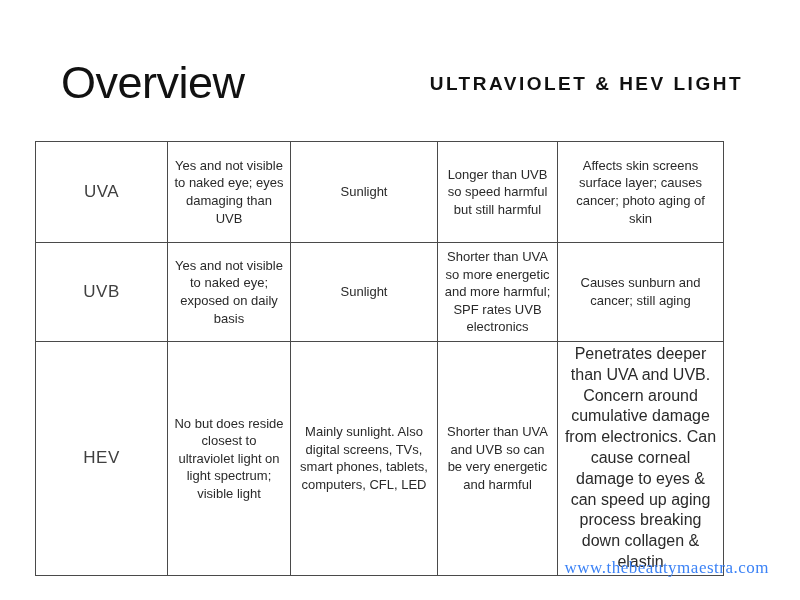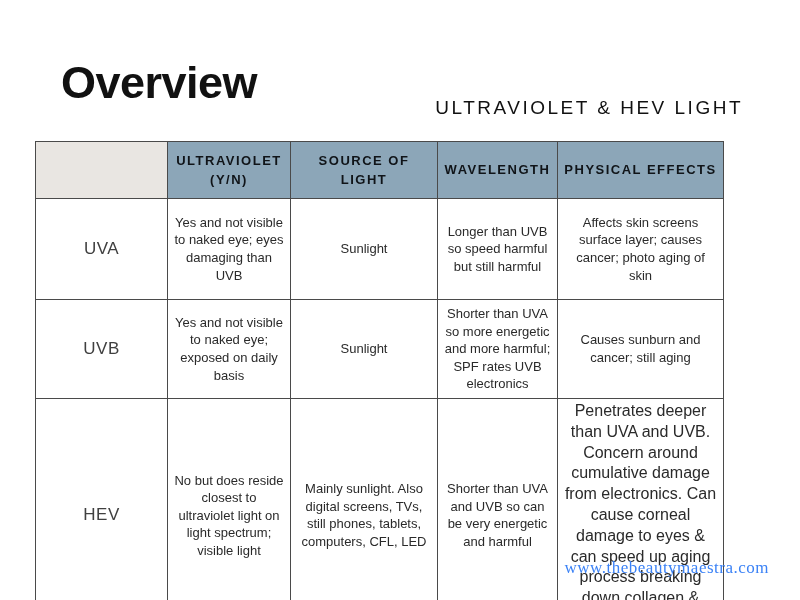--- a/index.html
+++ b/index.html
@@ -8,33 +8,32 @@
     background: #ffffff;
     font-family: "Liberation Sans", sans-serif;
     position: relative;
     overflow: hidden;
     color: #1e1e1e;
   }
   .page-title {
     position: absolute;
     left: 61px; top: 57px;
     font-size: 45px;
-    font-weight: 700;
+    font-weight: 400;
     letter-spacing: -0.5px;
     color: #111111;
   }
   .page-subtitle {
     position: absolute;
     right: 57px; top: 73px;
     font-size: 19px;
-    font-weight: 400;
+    font-weight: 700;
     letter-spacing: 2.5px;
     color: #111111;
     white-space: nowrap;
-    margin-top: 24px;
   }
   table.uv-table {
     position: absolute;
     left: 35px; top: 141px;
     width: 688px;
     border-collapse: collapse;
     table-layout: fixed;
   }
   .uv-table td, .uv-table th {
     border: 1px solid #4a4a4a;
@@ -90,44 +89,37 @@
 
 <table class="uv-table">
   <colgroup>
     <col style="width:132px">
     <col style="width:123px">
     <col style="width:147px">
     <col style="width:120px">
     <col style="width:166px">
   </colgroup>
   <tbody>
-    <tr class="header-row">
-      <th class="corner"></th>
-      <th>ULTRAVIOLET (Y/N)</th>
-      <th>SOURCE OF LIGHT</th>
-      <th>WAVELENGTH</th>
-      <th>PHYSICAL EFFECTS</th>
-    </tr>
     <tr class="row-uva">
       <td class="row-label">UVA</td>
       <td>Yes and not visible to naked eye; eyes damaging than UVB</td>
       <td>Sunlight</td>
       <td>Longer than UVB so speed harmful but still harmful</td>
       <td>Affects skin screens surface layer; causes cancer; photo aging of skin</td>
     </tr>
     <tr class="row-uvb">
       <td class="row-label">UVB</td>
       <td>Yes and not visible to naked eye; exposed on daily basis</td>
       <td>Sunlight</td>
       <td>Shorter than UVA so more energetic and more harmful; SPF rates UVB electronics</td>
       <td>Causes sunburn and cancer; still aging</td>
     </tr>
     <tr class="row-hev">
       <td class="row-label">HEV</td>
       <td>No but does reside closest to ultraviolet light on light spectrum; visible light</td>
-      <td>Mainly sunlight. Also digital screens, TVs, still phones, tablets, computers, CFL, LED</td>
+      <td>Mainly sunlight. Also digital screens, TVs, smart phones, tablets, computers, CFL, LED</td>
       <td>Shorter than UVA and UVB so can be very energetic and harmful</td>
       <td class="small-text">Penetrates deeper than UVA and UVB. Concern around cumulative damage from electronics. Can cause corneal damage to eyes &amp; can speed up aging process breaking down collagen &amp; elastin</td>
     </tr>
   </tbody>
 </table>
 
 <div class="footer-url">www.thebeautymaestra.com</div>
 
 </body></html>

